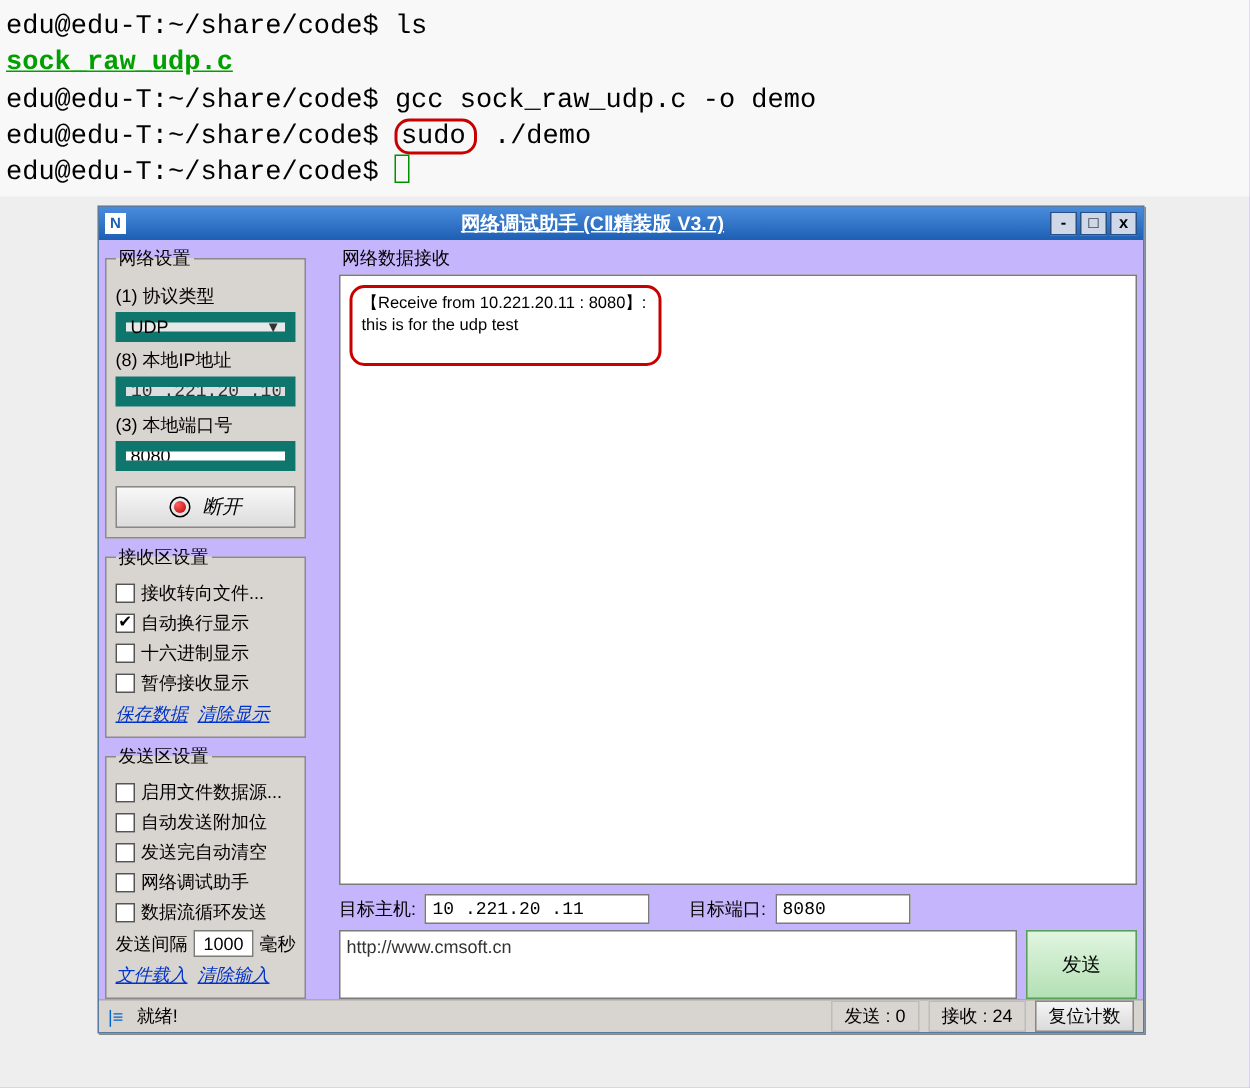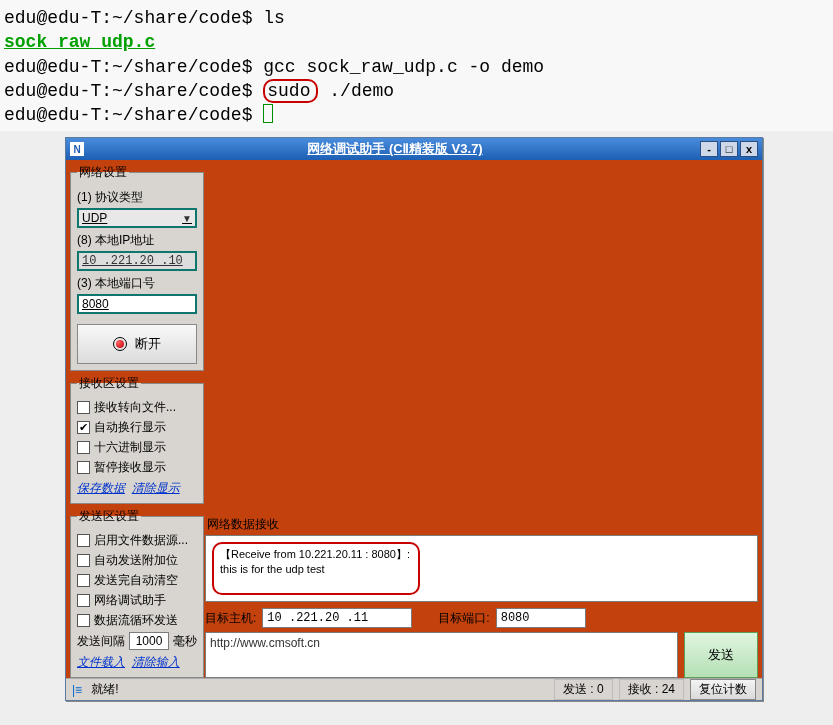--- a/index.html
+++ b/index.html
@@ -67,56 +67,55 @@
     background:#cfd8e8;
     border:1px solid #2a4f85;
     color:#000;
     display:flex; align-items:center; justify-content:center;
     font-size:11px; font-family: Arial;
     cursor:pointer;
   }
   .body-area {
     display: flex;
     padding: 4px 4px 0 4px;
-    gap: 1px;
-    background: #c2410c;
-    align-items: flex-end;
+    gap: 22px;
+    background: #c4b5fd;
   }
   .left-panel { width: 134px; display:flex; flex-direction:column; gap:4px; }
   .right-panel { flex:1; display:flex; flex-direction:column; }
   fieldset {
     border: 1px solid #8a8a8a;
     margin:0;
     padding: 4px 6px 6px 6px;
     background: #d8d4cf;
   }
   legend { font-size:12px; padding:0 2px; }
   .field-label { font-size:12px; margin:4px 0 2px 0; }
   .combo, .text-input {
     width: 100%;
     height: 20px;
-    border: 2px solid #0f766e;
+    border: 7px solid #0f766e;
     background:#fff;
     font-family: Arial, sans-serif;
     font-size: 12px;
     padding: 1px 3px;
-    text-decoration: underline;
   }
   .combo { display:flex; align-items:center; justify-content:space-between; background:#e8e8e8; }
   .combo .chev { font-size:10px; color:#333; }
   .text-input.gray { background:#ddd; color:#333; }
   .btn-disconnect {
     display:flex; align-items:center; justify-content:center;
     gap:8px;
-    height:40px;
+    height:28px;
     margin-top:10px;
     border:1px solid #888;
     background:linear-gradient(#f8f8f8,#dcdcdc);
     font-size:13px;
     cursor:pointer;
+    font-style:italic;
   }
   .red-dot {
     width:14px; height:14px;
     border:1px solid #000;
     border-radius:50%;
     display:flex; align-items:center; justify-content:center;
   }
   .red-dot .inner {
     width:8px; height:8px; border-radius:50%;
     background: radial-gradient(circle at 30% 30%, #ff6060, #c00000);

